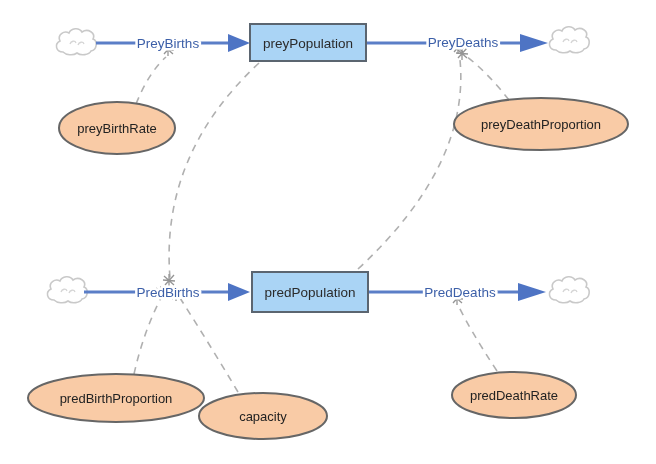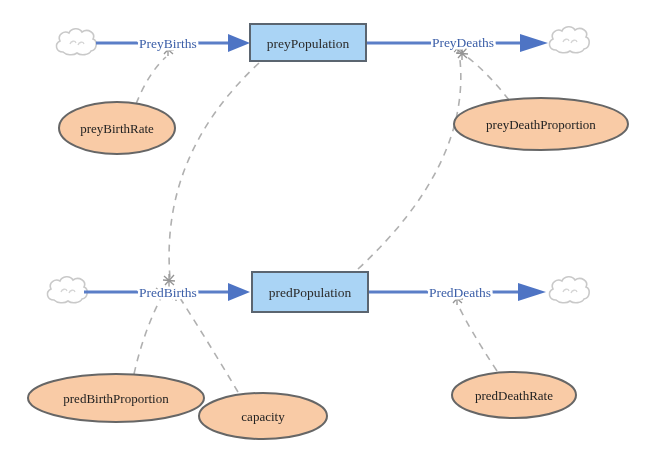--- a/index.html
+++ b/index.html
@@ -1,18 +1,18 @@
 <!DOCTYPE html>
 <html><head>
 <meta charset="utf-8">
 <style>
   html,body { margin:0; padding:0; background:#ffffff; }
   .canvas {
     position:relative; width:656px; height:464px; background:#ffffff;
-    font-family:Liberation Serif, serif;
+    font-family:Liberation Sans, sans-serif;
     overflow:hidden;
   }
   svg { display:block; }
 
   .flow-line   { stroke:#5b7ec7; stroke-width:3; fill:none; }
   .flow-arrow  { fill:#4e74c4; stroke:none; }
   .flow-label  { fill:#3c5fa8; font-size:13.5px; text-anchor:middle;
                  paint-order:stroke; stroke:#ffffff; stroke-width:5px; stroke-linejoin:round; }
   .stock-rect  { fill:#aad4f5; stroke:#5b6570; stroke-width:2; }
   .stock-label { fill:#2b2b2b; font-size:13.5px; text-anchor:middle; }

